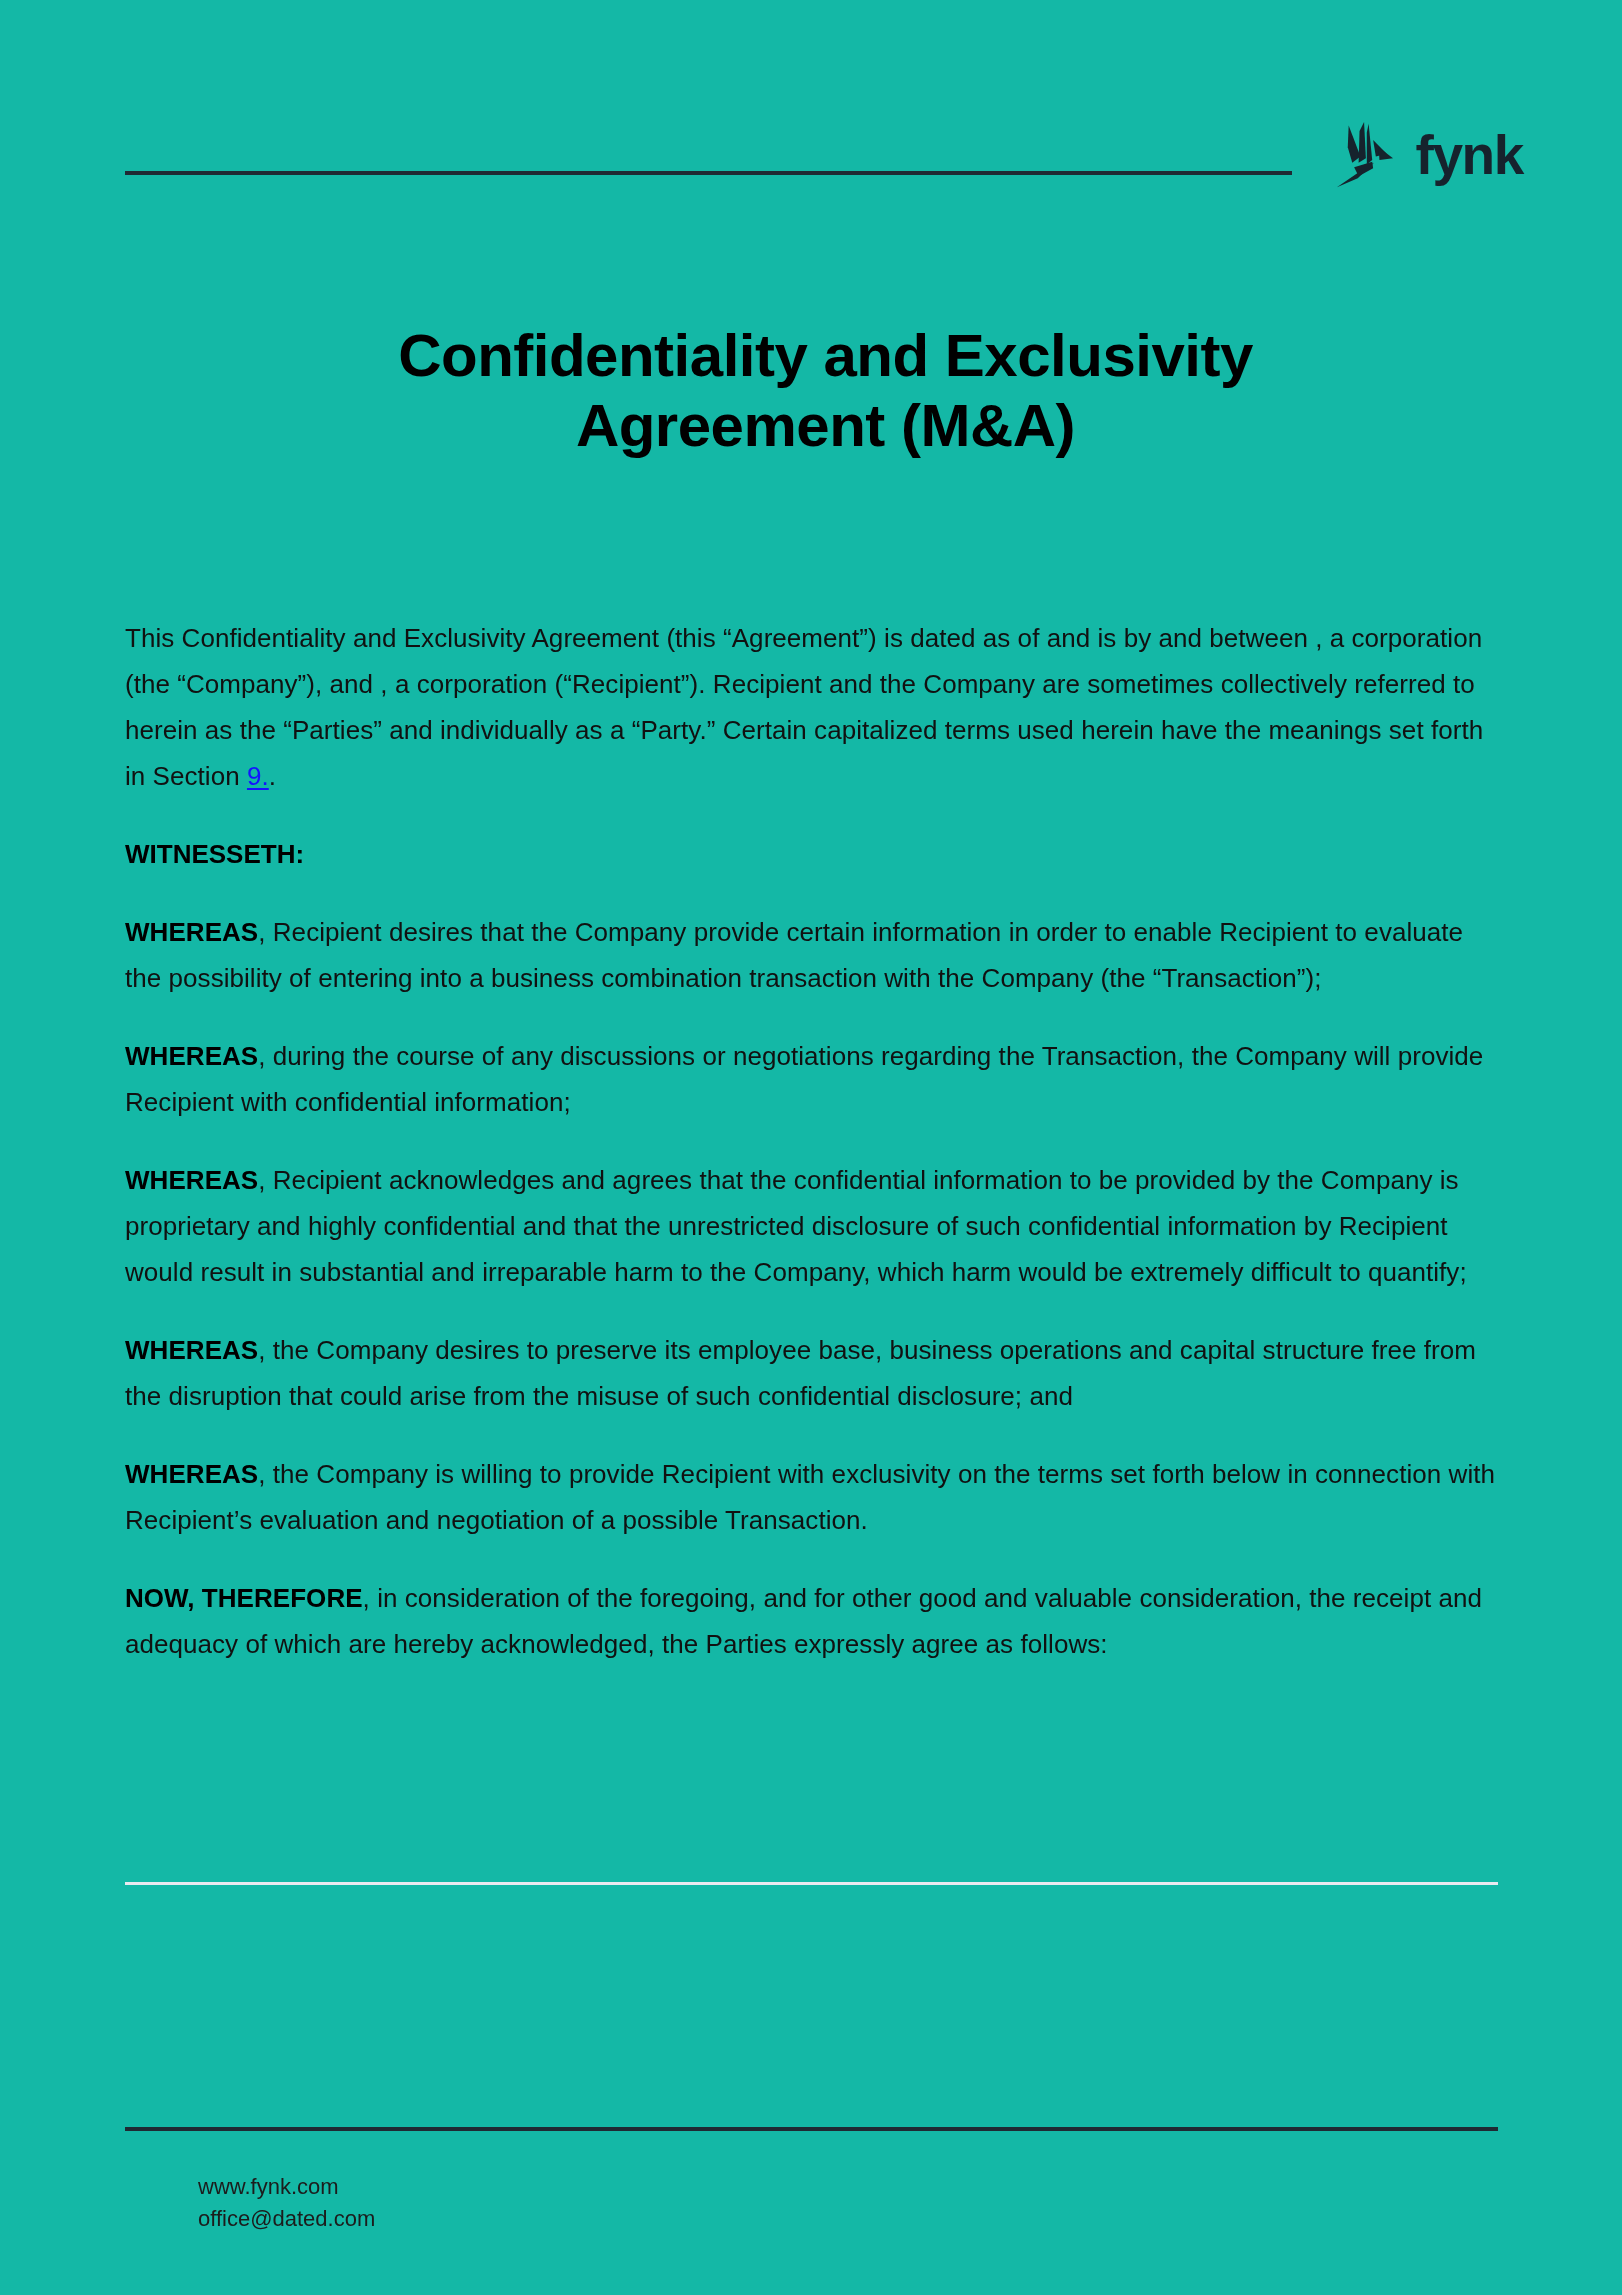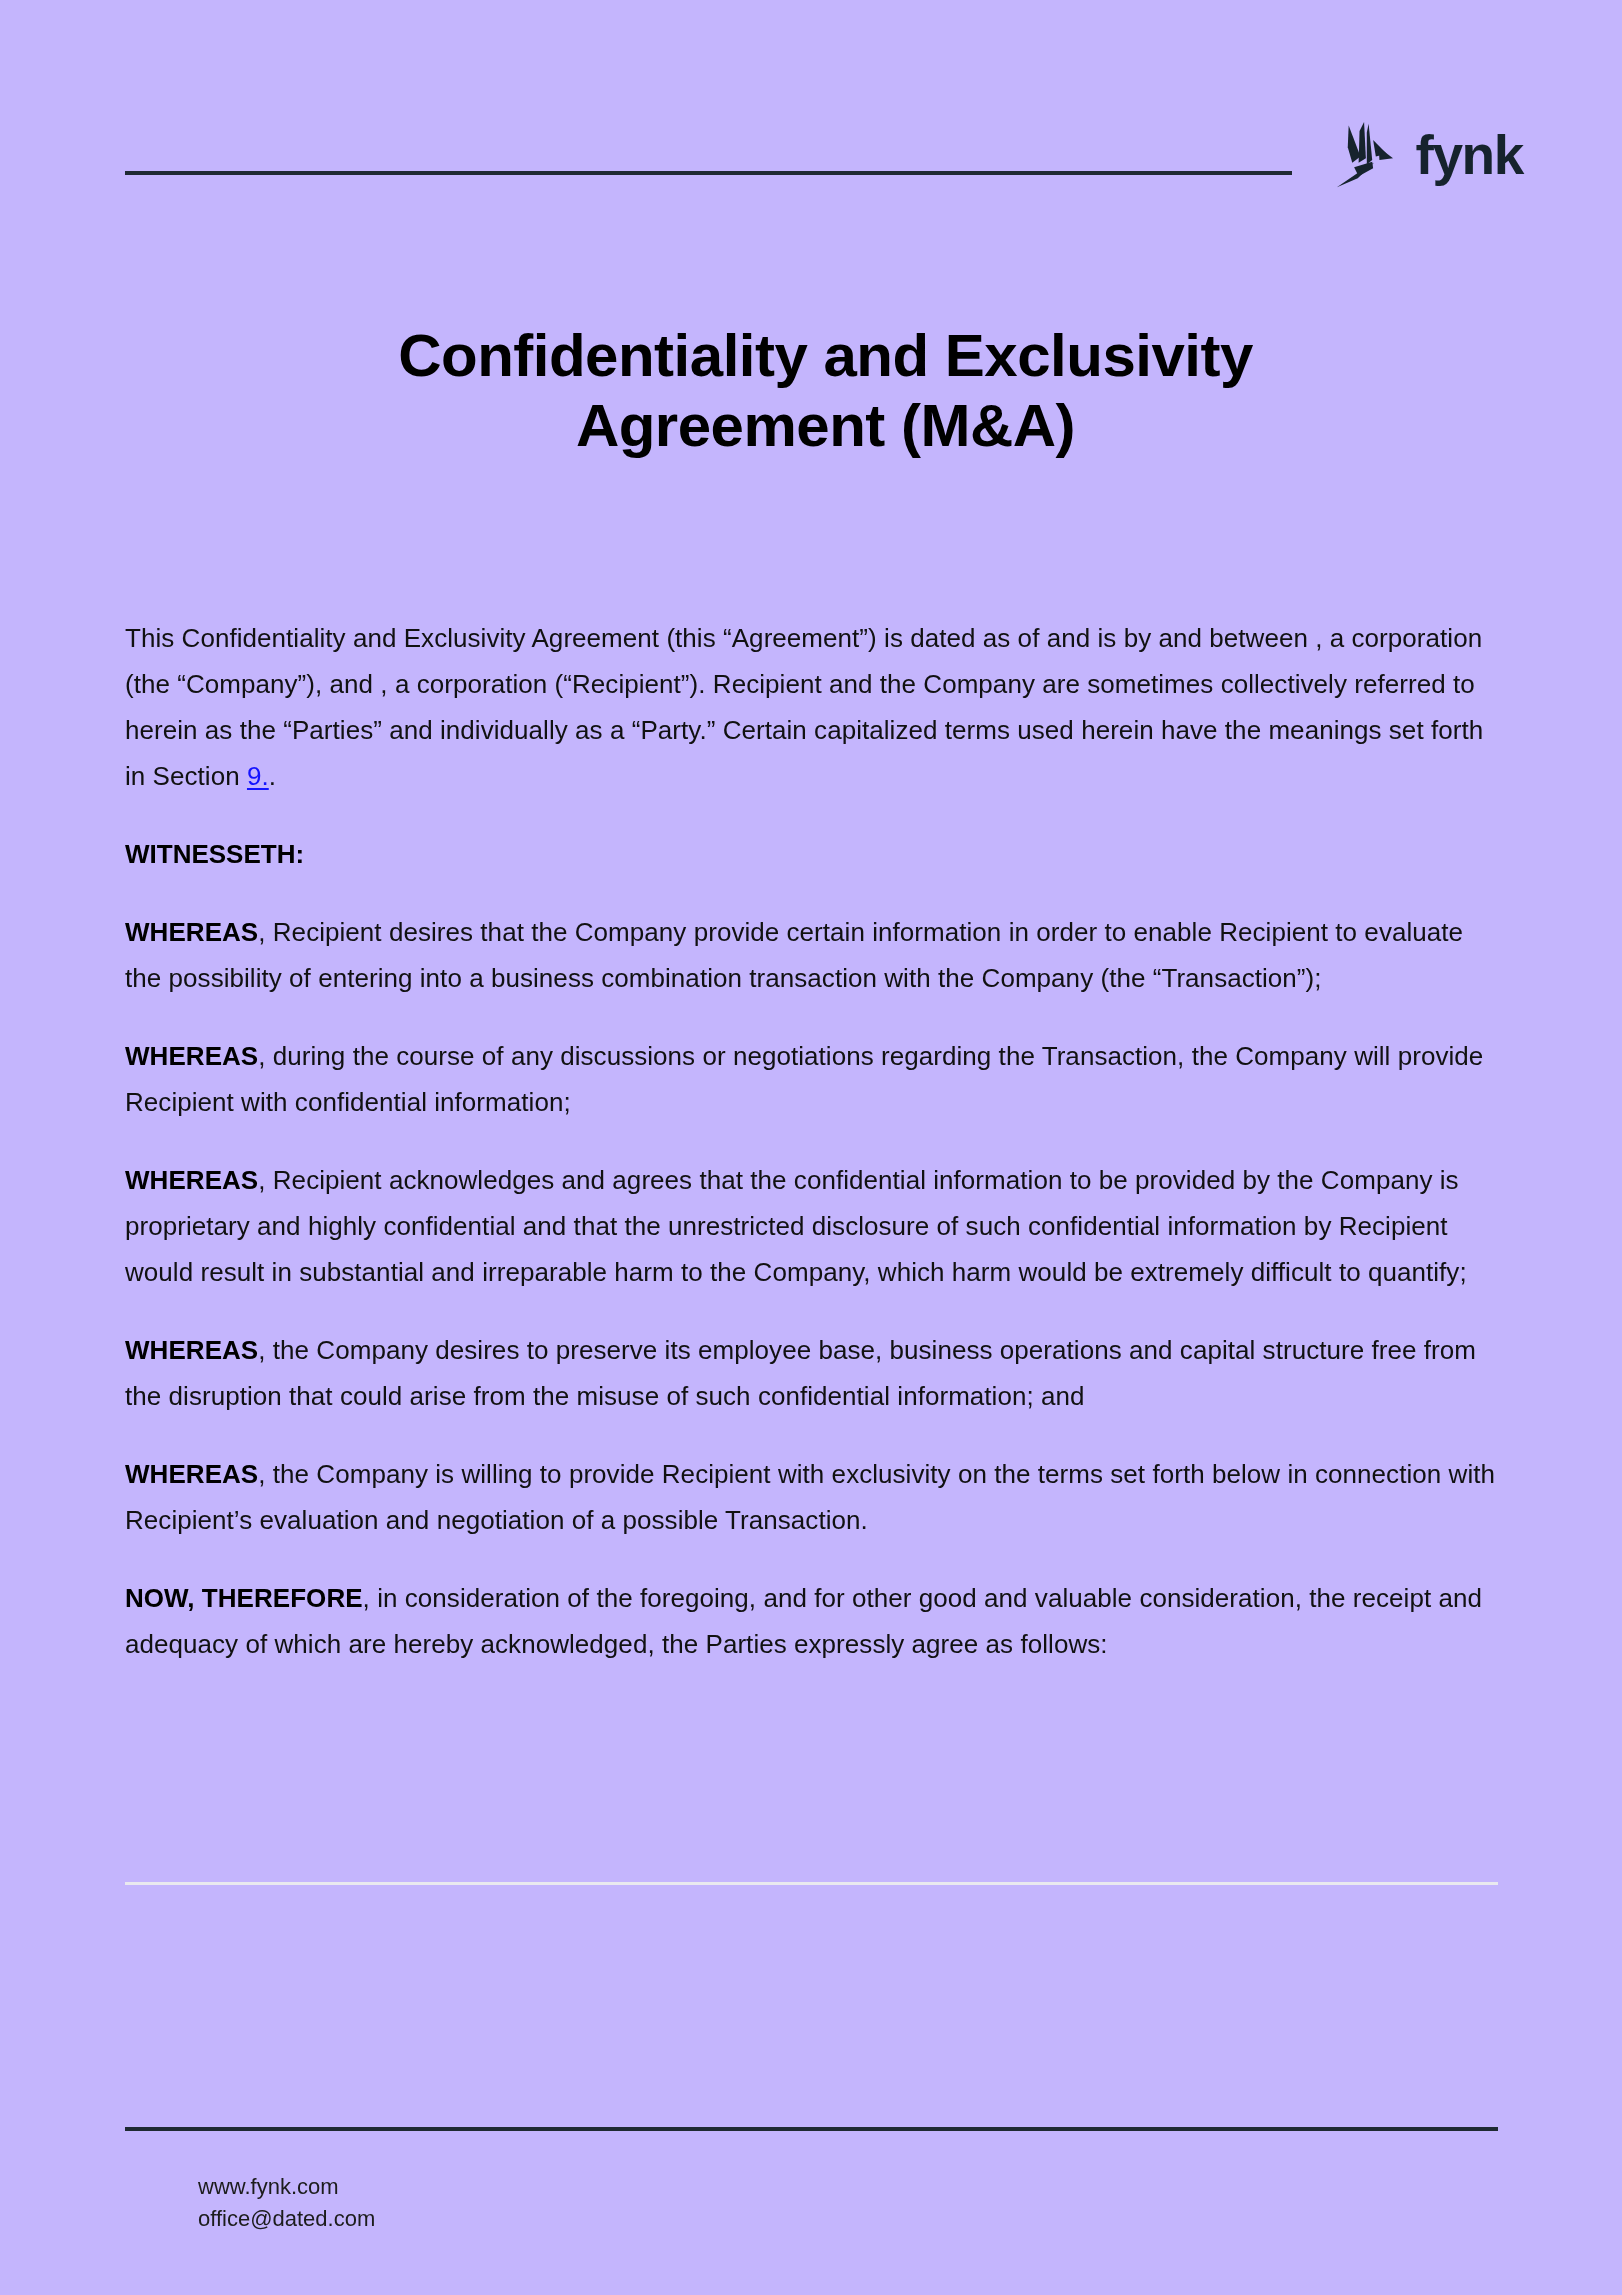--- a/index.html
+++ b/index.html
@@ -8,21 +8,21 @@
     background: #ffffff;
   }
   body {
     font-family: "Liberation Sans", "DejaVu Sans", sans-serif;
     -webkit-font-smoothing: antialiased;
   }
   .page {
     position: relative;
     width: 1623px;
     height: 2296px;
-    background: #c4b5fd;
+    background: #14b8a6;
     box-sizing: border-box;
     overflow: hidden;
   }
 
   
   .page-header {
     position: absolute;
     left: 0;
     top: 0;
     width: 1623px;
@@ -174,21 +174,21 @@
     <p class="para"><span>This Confidentiality and Exclusivity Agreement (this “Agreement”) is dated as of and is by and between , a corporation (the “Company”), and , a corporation (“Recipient”). Recipient and the Company are sometimes collectively referred to herein as the “Parties” and individually as a “Party.” Certain capitalized terms used herein have the meanings set forth in Section </span><a class="xref-link" href="#">9.</a><span>.</span></p>
 
     <p class="heading-para">WITNESSETH:</p>
 
     <p class="para"><span class="lead-in">WHEREAS</span><span>, Recipient desires that the Company provide certain information in order to enable Recipient to evaluate the possibility of entering into a business combination transaction with the Company (the “Transaction”);</span></p>
 
     <p class="para"><span class="lead-in">WHEREAS</span><span>, during the course of any discussions or negotiations regarding the Transaction, the Company will provide Recipient with confidential information;</span></p>
 
     <p class="para"><span class="lead-in">WHEREAS</span><span>, Recipient acknowledges and agrees that the confidential information to be provided by the Company is proprietary and highly confidential and that the unrestricted disclosure of such confidential information by Recipient would result in substantial and irreparable harm to the Company, which harm would be extremely difficult to quantify;</span></p>
 
-    <p class="para"><span class="lead-in">WHEREAS</span><span>, the Company desires to preserve its employee base, business operations and capital structure free from the disruption that could arise from the misuse of such confidential information; and</span></p>
+    <p class="para"><span class="lead-in">WHEREAS</span><span>, the Company desires to preserve its employee base, business operations and capital structure free from the disruption that could arise from the misuse of such confidential disclosure; and</span></p>
 
     <p class="para"><span class="lead-in">WHEREAS</span><span>, the Company is willing to provide Recipient with exclusivity on the terms set forth below in connection with Recipient’s evaluation and negotiation of a possible Transaction.</span></p>
 
     <p class="para"><span class="lead-in">NOW, THEREFORE</span><span>, in consideration of the foregoing, and for other good and valuable consideration, the receipt and adequacy of which are hereby acknowledged, the Parties expressly agree as follows:</span></p>
 
   </div>
 
   <div class="body-divider"></div>
 
   <div class="page-footer">

